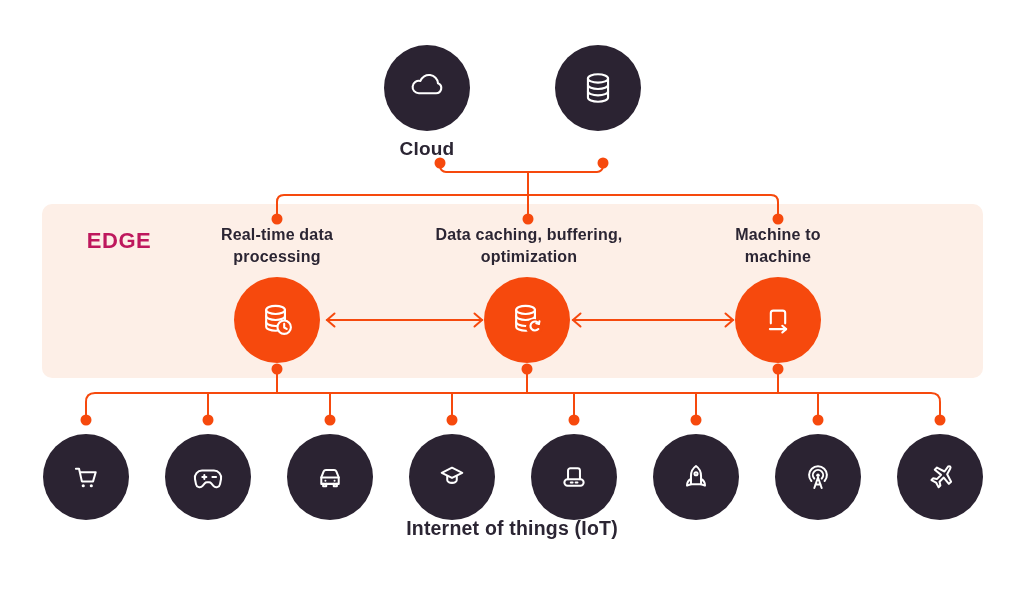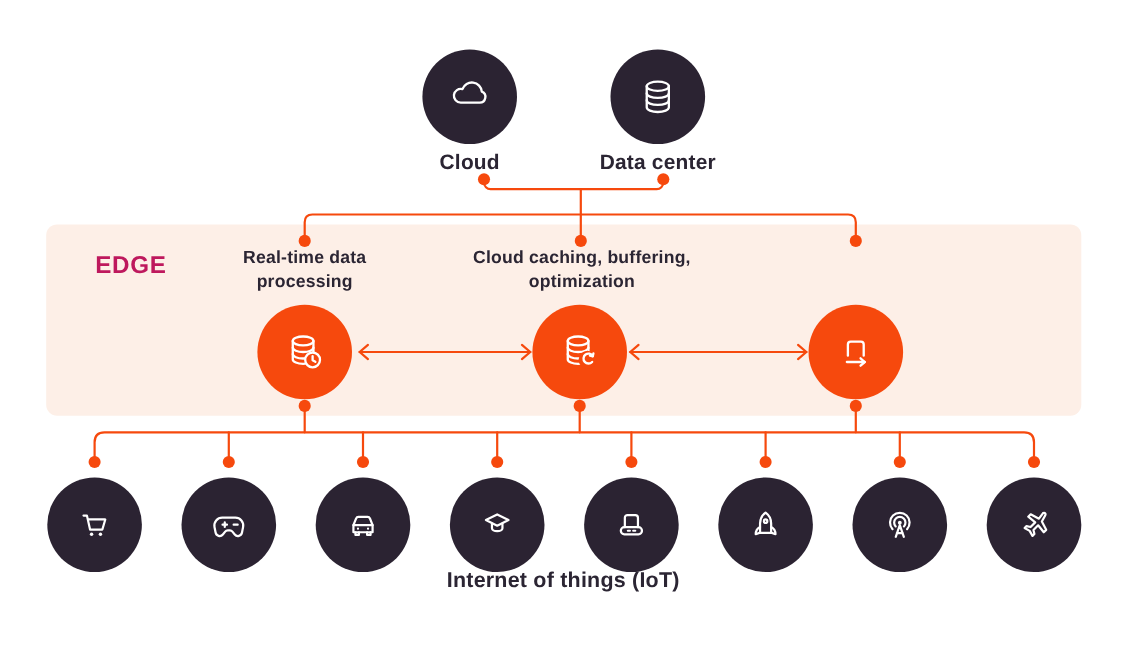--- a/index.html
+++ b/index.html
@@ -84,26 +84,26 @@
   <div class="lbl top-lbl" style="left:357px;">Cloud</div>
 
   <div class="circle dark" style="left:555px;top:45px;">
     <svg class="icon" width="46" height="46" viewBox="0 0 48 48" fill="none" stroke="#FFFFFF" stroke-width="2.2" stroke-linecap="round" stroke-linejoin="round">
       <ellipse cx="24" cy="14" rx="10.5" ry="4.4"></ellipse>
       <path d="M13.5 14 v20 a10.5 4.4 0 0 0 21 0 V14"></path>
       <path d="M13.5 20.7 a10.5 4.4 0 0 0 21 0"></path>
       <path d="M13.5 27.3 a10.5 4.4 0 0 0 21 0"></path>
     </svg>
   </div>
-  <div class="lbl top-lbl" style="left:528px;">Data center</div>
 
   <div class="lbl edge-band-lbl">EDGE</div>
 
   <div class="lbl edge-lbl" style="left:187px;width:180px;">Real-time data processing</div>
-  <div class="lbl edge-lbl" style="left:404px;width:250px;">Cloud caching, buffering, optimization</div>
+  <div class="lbl edge-lbl" style="left:404px;width:250px;">Data caching, buffering, optimization</div>
+  <div class="lbl edge-lbl" style="left:708px;width:140px;">Machine to machine</div>
 
   <div class="circle orange" style="left:234px;top:277px;">
     <svg class="icon" width="46" height="46" viewBox="0 0 48 48" fill="none" stroke="#FFFFFF" stroke-width="2.2" stroke-linecap="round" stroke-linejoin="round">
       <ellipse cx="22.5" cy="13.5" rx="9.8" ry="4.2"></ellipse>
       <path d="M12.7 13.5 v17.5 a9.8 4.2 0 0 0 19.6 0 V13.5"></path>
       <path d="M12.7 19.8 a9.8 4.2 0 0 0 19.6 0"></path>
       <path d="M12.7 26 a9.8 4.2 0 0 0 19.6 0"></path>
       <circle cx="31.5" cy="31.5" r="7" fill="#F6490D"></circle>
       <path d="M31.5 28 v3.8 l2.6 1.5"></path>
     </svg>

